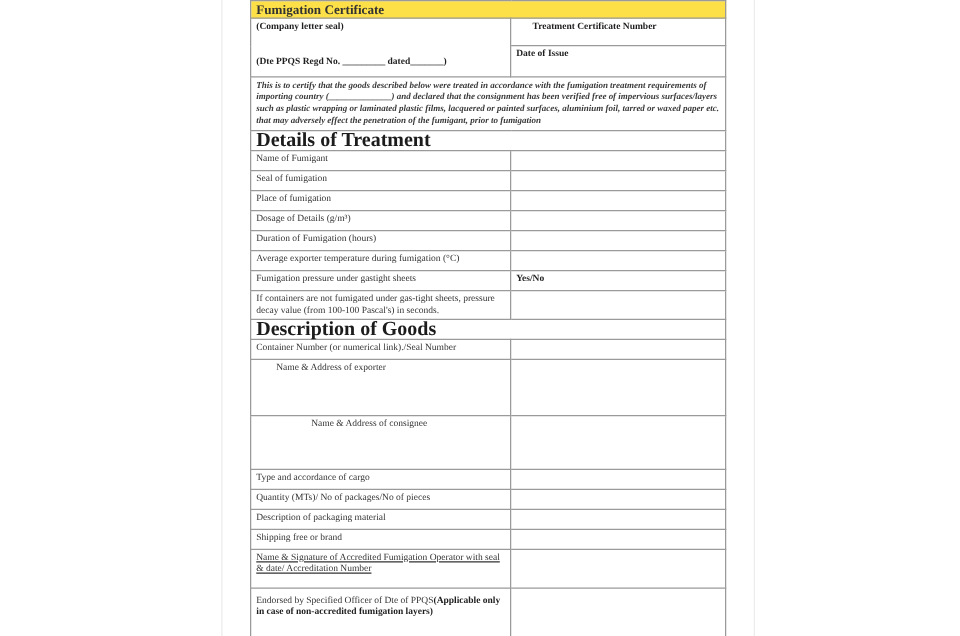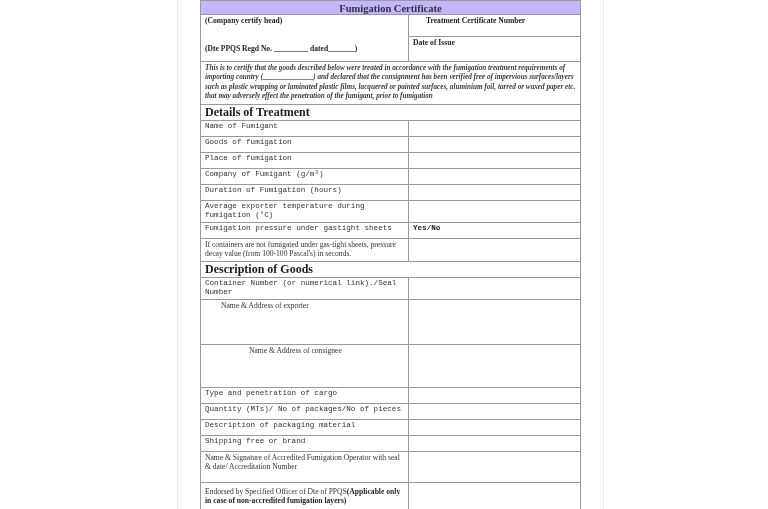--- a/index.html
+++ b/index.html
@@ -2,74 +2,74 @@
 <html><head>
 <meta charset="utf-8">
 <style>
   html, body { margin:0; padding:0; }
   body { width:768px; height:509px; background:#ffffff; overflow:hidden; position:relative; font-family:"Liberation Serif", serif; color:#222; }
   .page-edge-l { position:absolute; left:177px; top:0; width:1px; height:509px; background:#ececec; }
   .page-edge-r { position:absolute; left:603px; top:0; width:1px; height:509px; background:#ececec; }
   .cert { position:absolute; left:200px; top:0; width:381px; }
   table { border-collapse:collapse; width:381px; table-layout:fixed; }
   td { border:1px solid #9a9a9a; padding:1px 4px; font-size:7.6px; line-height:9.5px; vertical-align:top; color:#333; }
-  .title-row td { background:#c4b5fd; text-align:center; font-weight:bold; font-size:10.5px; height:13px; padding:0 4px; line-height:10px; vertical-align:bottom; }
+  .title-row td { background:#fde047; font-weight:bold; font-size:10.5px; height:13px; padding:0 4px; line-height:10px; vertical-align:bottom; }
   .b { font-weight:bold; color:#1e1e1e; }
   .intro { font-style:italic; font-size:7.2px; line-height:9.4px; color:#3a3a3a; padding:2px 4px;font-weight:bold; }
-  .section td { font-weight:bold; font-size:12px; line-height:13px; color:#1c1c1c; padding:1px 4px; }
-  .r15 td { height:13px;font-family:Liberation Mono, monospace; }
+  .section td { font-weight:bold; font-size:16px; line-height:13px; color:#1c1c1c; padding:1px 4px; }
+  .r15 td { height:13px; }
   .col-l { width:208px; }
 </style>
 </head>
 <body>
 
 <div class="page-edge-l"></div>
 <div class="page-edge-r"></div>
 
 <div class="cert">
 <table>
   <colgroup>
         <col class="col-l">
         <col>
       </colgroup>
   <tbody>
         <tr class="title-row">
     <td colspan="2">Fumigation Certificate</td>
   </tr>
   <tr>
     <td rowspan="2" style="height:44px;position:relative;">
-      <div class="b">(Company certify head)</div>
+      <div class="b">(Company letter seal)</div>
       <div class="b" style="position:absolute;left:4px;top:29px;">(Dte PPQS Regd No. _________ dated_______)</div>
     </td>
     <td style="height:19px;padding-left:17px;" class="b">Treatment Certificate Number</td>
   </tr>
   <tr>
     <td style="height:22px;" class="b">Date of Issue</td>
   </tr>
   <tr>
     <td colspan="2" class="intro">This is to certify that the goods described below were treated in accordance with the fumigation treatment requirements of importing country (______________) and declared that the consignment has been verified free of impervious surfaces/layers such as plastic wrapping or laminated plastic films, lacquered or painted surfaces, aluminium foil, tarred or waxed paper etc. that may adversely effect the penetration of the fumigant, prior to fumigation</td>
   </tr>
 
   <tr class="section">
     <td colspan="2">Details of Treatment</td>
   </tr>
   <tr class="r15">
     <td>Name of Fumigant</td>
     <td></td>
   </tr>
   <tr class="r15">
-    <td>Goods of fumigation</td>
+    <td>Seal of fumigation</td>
     <td></td>
   </tr>
   <tr class="r15">
     <td>Place of fumigation</td>
     <td></td>
   </tr>
   <tr class="r15">
-    <td>Company of Fumigant (g/m³)</td>
+    <td>Dosage of Details (g/m³)</td>
     <td></td>
   </tr>
   <tr class="r15">
     <td>Duration of Fumigation (hours)</td>
     <td></td>
   </tr>
   <tr class="r15">
     <td>Average exporter temperature during fumigation  (°C)</td>
     <td></td>
   </tr>
@@ -91,37 +91,37 @@
   </tr>
   <tr>
     <td style="height:42px;padding-left:20px;">Name &amp; Address of exporter</td>
     <td></td>
   </tr>
   <tr>
     <td style="height:40px;padding-left:48px;">Name &amp; Address of consignee</td>
     <td></td>
   </tr>
   <tr class="r15">
-    <td>Type and penetration of cargo</td>
+    <td>Type and accordance of cargo</td>
     <td></td>
   </tr>
   <tr class="r15">
     <td>Quantity (MTs)/ No of packages/No of pieces</td>
     <td></td>
   </tr>
   <tr class="r15">
     <td>Description of packaging material</td>
     <td></td>
   </tr>
   <tr class="r15">
     <td>Shipping free or brand</td>
     <td></td>
   </tr>
   <tr>
-    <td style="height:28px;">Name &amp; Signature of Accredited Fumigation Operator with seal &amp; date/ Accreditation Number</td>
+    <td style="height:28px;text-decoration:underline;">Name &amp; Signature of Accredited Fumigation Operator with seal &amp; date/ Accreditation Number</td>
     <td></td>
   </tr>
   <tr>
     <td style="height:40px;padding-top:4px;"><span>Endorsed by Specified Officer of Dte of PPQS</span><span class="b">(Applicable only in case of non-accredited fumigation layers)</span></td>
     <td></td>
   </tr>
 </tbody>
     </table>
 </div>
 

